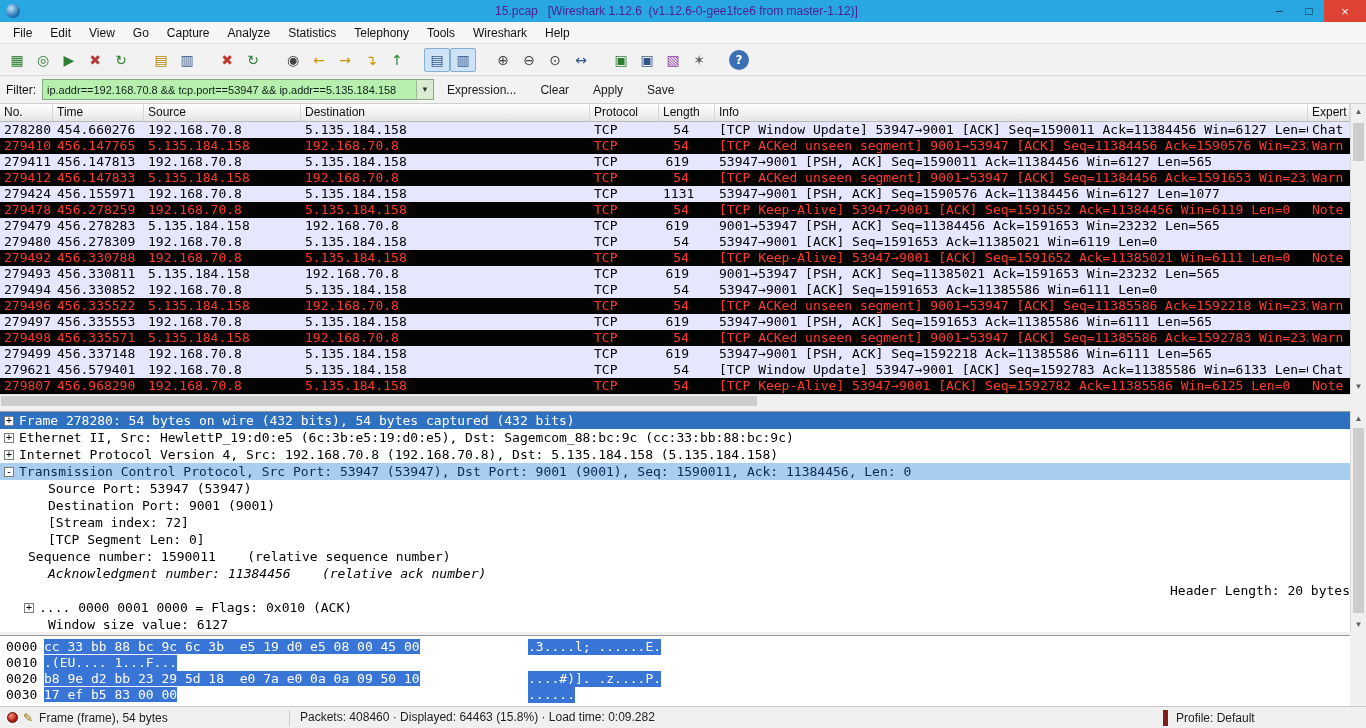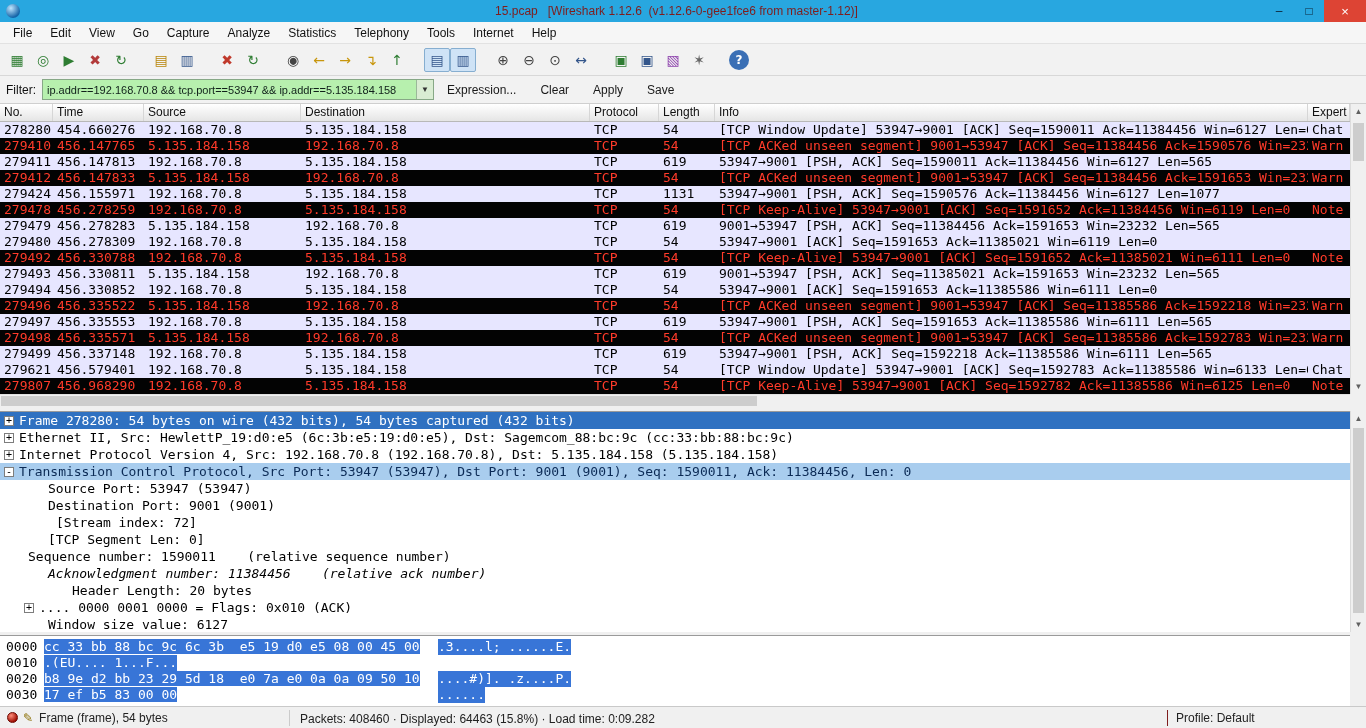--- a/index.html
+++ b/index.html
@@ -2,21 +2,21 @@
 <html><head>
 <meta charset="utf-8">
 <style>
   *{margin:0;padding:0;box-sizing:border-box}
   html,body{width:1366px;height:728px;overflow:hidden;background:#f0f0f0;
     font-family:"Liberation Sans",sans-serif;position:relative;font-size:12px;color:#111}
 
   
   .titlebar{position:absolute;top:0;left:0;right:0;height:22px;background:#28a7e0;display:flex;align-items:center;z-index:5}
   .app-icon{width:14px;height:14px;border-radius:50%;margin:0 6px;background:radial-gradient(circle at 35% 30%,#bfe6ff,#1565a8 70%);flex:none}
-  .title-text{position:absolute;left:0;right:13px;text-align:center;font-size:12px;color:#7f1d1d;white-space:pre;pointer-events:none}
+  .title-text{position:absolute;left:0;right:13px;text-align:center;font-size:12px;color:#4c1d95;white-space:pre;pointer-events:none}
   .win-controls{margin-left:auto;display:flex;height:100%;z-index:6}
   .win-btn{width:30px;height:100%;display:flex;align-items:center;justify-content:center;font-size:12px;color:#0b2437}
   .win-btn.close{width:42px;background:#dd4434;color:#fff;font-size:13px}
 
   
   .menubar{position:absolute;top:22px;left:0;right:0;height:22px;background:#f6f6f6;border-bottom:1px solid #e2e2e2;display:flex;align-items:center;padding-left:4px}
   .menu-item{padding:2px 9px;font-size:12px}
 
   
   .toolbar{position:absolute;top:44px;left:0;right:0;height:32px;background:#f2f2f2;border-bottom:1px solid #d8d8d8;display:flex;align-items:center;padding-left:4px}
@@ -36,21 +36,21 @@
   
   .packet-header{position:absolute;top:104px;left:0;width:1350px;height:18px;display:grid;
     grid-template-columns:53px 91px 157px 289px 69px 56px 593px 42px;
     background:linear-gradient(#ffffff,#e5e5e5);border-bottom:1px solid #b8b8b8;font-size:12px}
   .hcell{padding:1px 4px;border-right:1px solid #d6d6d6;white-space:nowrap;overflow:hidden}
   .packet-body{position:absolute;top:122px;left:0;width:1350px;height:272px;overflow:hidden;background:#fff;
     font-family:"DejaVu Sans Mono",monospace;font-size:13px}
   .plist-row{display:grid;grid-template-columns:53px 91px 157px 289px 69px 56px 593px 42px;height:16px;line-height:16px;background:#e7e6ff;color:#000}
   .plist-row.bad{background:#030303;color:#ff3b2a}
   .cell{padding:0 4px;white-space:pre;overflow:hidden}
-  .c-length{text-align:left;padding-right:26px}
+  .c-length{text-align:right;padding-right:26px}
 
   
   .vscroll{position:absolute;width:16px;right:0;background:#f0f0f0;border-left:1px solid #dcdcdc}
   .sb-arrow{height:15px;display:flex;align-items:center;justify-content:center;font-size:8px;color:#606060}
   .sb-arrow.bottom{position:absolute;bottom:0;left:0;right:0}
   .sb-thumb{position:absolute;left:2px;right:2px;background:#cdcdcd}
   .hscroll{position:absolute;top:394px;left:0;width:1350px;height:13px;background:#f0f0f0;border-top:1px solid #e0e0e0}
   .hscroll .thumb{position:absolute;top:1px;bottom:1px;left:1px;width:756px;background:#cdcdcd}
 
   
@@ -61,27 +61,27 @@
   .detail-line.sel-secondary{background:#a9cdee;color:#0b2a55}
   .expander{display:inline-flex;width:10px;height:10px;border:1px solid #7d7d7d;background:#fff;color:#000;
     font-size:10px;line-height:8px;align-items:center;justify-content:center;margin-right:5px;flex:none;font-family:"DejaVu Sans Mono",monospace}
   .dtext{white-space:pre}
 
   
   .hexpane{position:absolute;top:635px;left:0;width:1350px;height:71px;background:#fff;border-top:1px solid #9a9a9a;
     font-family:"DejaVu Sans Mono",monospace;font-size:13px;padding-top:3px}
   .hex-row{height:16px;line-height:16px;display:flex;white-space:pre}
   .hex-offset{width:44px;padding-left:6px;color:#000;flex:none}
-  .hex-bytes{width:394px;flex:none}
+  .hex-bytes{width:484px;flex:none}
   .hl{background:#3875d7;color:#fff}
 
   
   .statusbar{position:absolute;top:706px;left:0;right:0;height:22px;background:#f0f0f0;border-top:1px solid #c9c9c9;display:flex;align-items:center;font-size:12px;color:#222}
   .st-left{width:290px;display:flex;align-items:center;padding-left:4px;border-right:1px solid #cbcbcb;height:16px}
-  .st-mid{flex:1;padding-left:10px;border-right:1px solid #7f1d1d;height:16px;display:flex;align-items:flex-end}
+  .st-mid{flex:1;padding-left:10px;border-right:5px solid #7f1d1d;height:16px;display:flex;align-items:flex-start}
   .st-right{width:198px;padding-left:8px;height:16px;display:flex;align-items:center}
   .led{width:11px;height:11px;border-radius:50%;background:radial-gradient(circle at 35% 30%,#ff8d7a,#9c0b00 75%);border:1px solid #6e0800;margin:0 3px;flex:none}
   .annot{font-size:12px;color:#8a6d00;margin:0 6px 0 2px}
 </style>
 </head>
 <body>
 
 <div class="titlebar">
   <div class="app-icon"></div>
   <div class="title-text">15.pcap   [Wireshark 1.12.6  (v1.12.6-0-gee1fce6 from master-1.12)]</div>
@@ -95,21 +95,21 @@
 <div class="menubar">
     <div class="menu-item">File</div>
     <div class="menu-item">Edit</div>
     <div class="menu-item">View</div>
     <div class="menu-item">Go</div>
     <div class="menu-item">Capture</div>
     <div class="menu-item">Analyze</div>
     <div class="menu-item">Statistics</div>
     <div class="menu-item">Telephony</div>
     <div class="menu-item">Tools</div>
-    <div class="menu-item">Internet</div>
+    <div class="menu-item">Wireshark</div>
     <div class="menu-item">Help</div>
   </div>
 
 <div class="toolbar">
     <div class="tb-group">
       <div class="tb-btn" style="color: rgb(46, 125, 50);">▦</div>
       <div class="tb-btn" style="color: rgb(46, 125, 50);">◎</div>
       <div class="tb-btn" style="color: rgb(46, 125, 50);">▶</div>
       <div class="tb-btn" style="color: rgb(178, 58, 58);">✖</div>
       <div class="tb-btn" style="color: rgb(46, 125, 50);">↻</div>
@@ -352,25 +352,25 @@
   <div class="thumb"></div>
 </div>
 
 <div class="details">
     <div class="detail-line sel-primary" style="padding-left: 4px;"><div class="expander">+</div><span class="dtext">Frame 278280: 54 bytes on wire (432 bits), 54 bytes captured (432 bits)</span></div>
     <div class="detail-line" style="padding-left: 4px;"><div class="expander">+</div><span class="dtext">Ethernet II, Src: HewlettP_19:d0:e5 (6c:3b:e5:19:d0:e5), Dst: Sagemcom_88:bc:9c (cc:33:bb:88:bc:9c)</span></div>
     <div class="detail-line" style="padding-left: 4px;"><div class="expander">+</div><span class="dtext">Internet Protocol Version 4, Src: 192.168.70.8 (192.168.70.8), Dst: 5.135.184.158 (5.135.184.158)</span></div>
     <div class="detail-line sel-secondary" style="padding-left: 4px;"><div class="expander">-</div><span class="dtext">Transmission Control Protocol, Src Port: 53947 (53947), Dst Port: 9001 (9001), Seq: 1590011, Ack: 11384456, Len: 0</span></div>
     <div class="detail-line" style="padding-left: 48px;"><span class="dtext">Source Port: 53947 (53947)</span></div>
     <div class="detail-line" style="padding-left: 48px;"><span class="dtext">Destination Port: 9001 (9001)</span></div>
-    <div class="detail-line" style="padding-left: 48px; margin-left: 8px;"><span class="dtext">[Stream index: 72]</span></div>
+    <div class="detail-line" style="padding-left: 48px;"><span class="dtext">[Stream index: 72]</span></div>
     <div class="detail-line" style="padding-left: 48px;"><span class="dtext">[TCP Segment Len: 0]</span></div>
     <div class="detail-line" style="padding-left: 28px;"><span class="dtext">Sequence number: 1590011    (relative sequence number)</span></div>
     <div class="detail-line" style="padding-left: 48px; font-style: italic;"><span class="dtext">Acknowledgment number: 11384456    (relative ack number)</span></div>
-    <div class="detail-line" style="padding-left: 72px;"><span class="dtext">Header Length: 20 bytes</span></div>
+    <div class="detail-line" style="padding-left: 48px; justify-content: flex-end;"><span class="dtext">Header Length: 20 bytes</span></div>
     <div class="detail-line" style="padding-left: 24px;"><div class="expander">+</div><span class="dtext">.... 0000 0001 0000 = Flags: 0x010 (ACK)</span></div>
     <div class="detail-line" style="padding-left: 48px;"><span class="dtext">Window size value: 6127</span></div>
   </div>
 
 <div class="vscroll" style="top:411px;height:221px">
   <div class="sb-arrow">▲</div>
   <div class="sb-thumb" style="top:17px;height:185px"></div>
   <div class="sb-arrow bottom">▼</div>
 </div>
 

